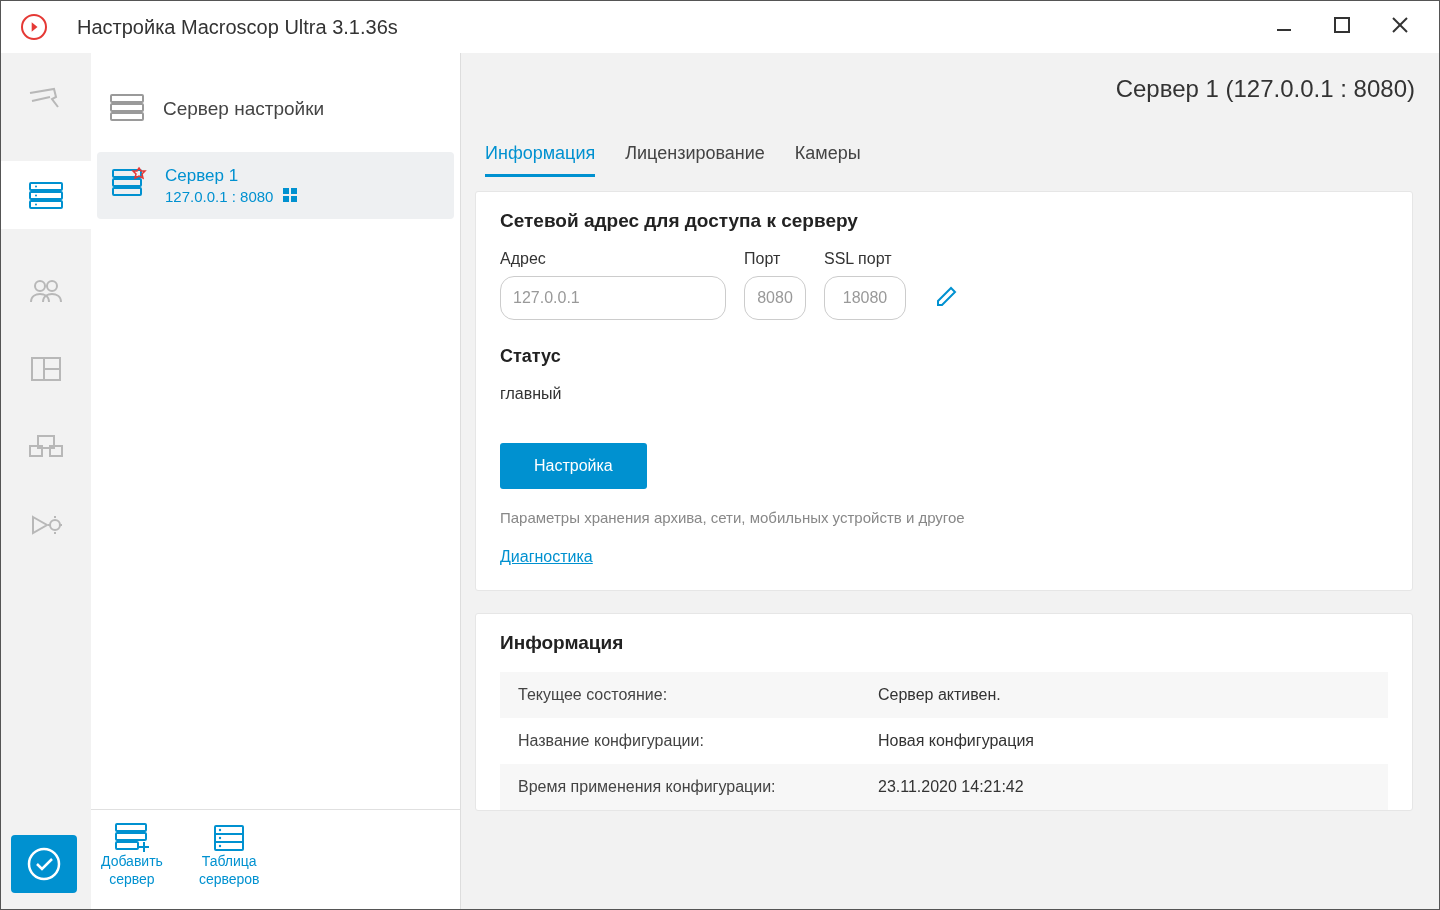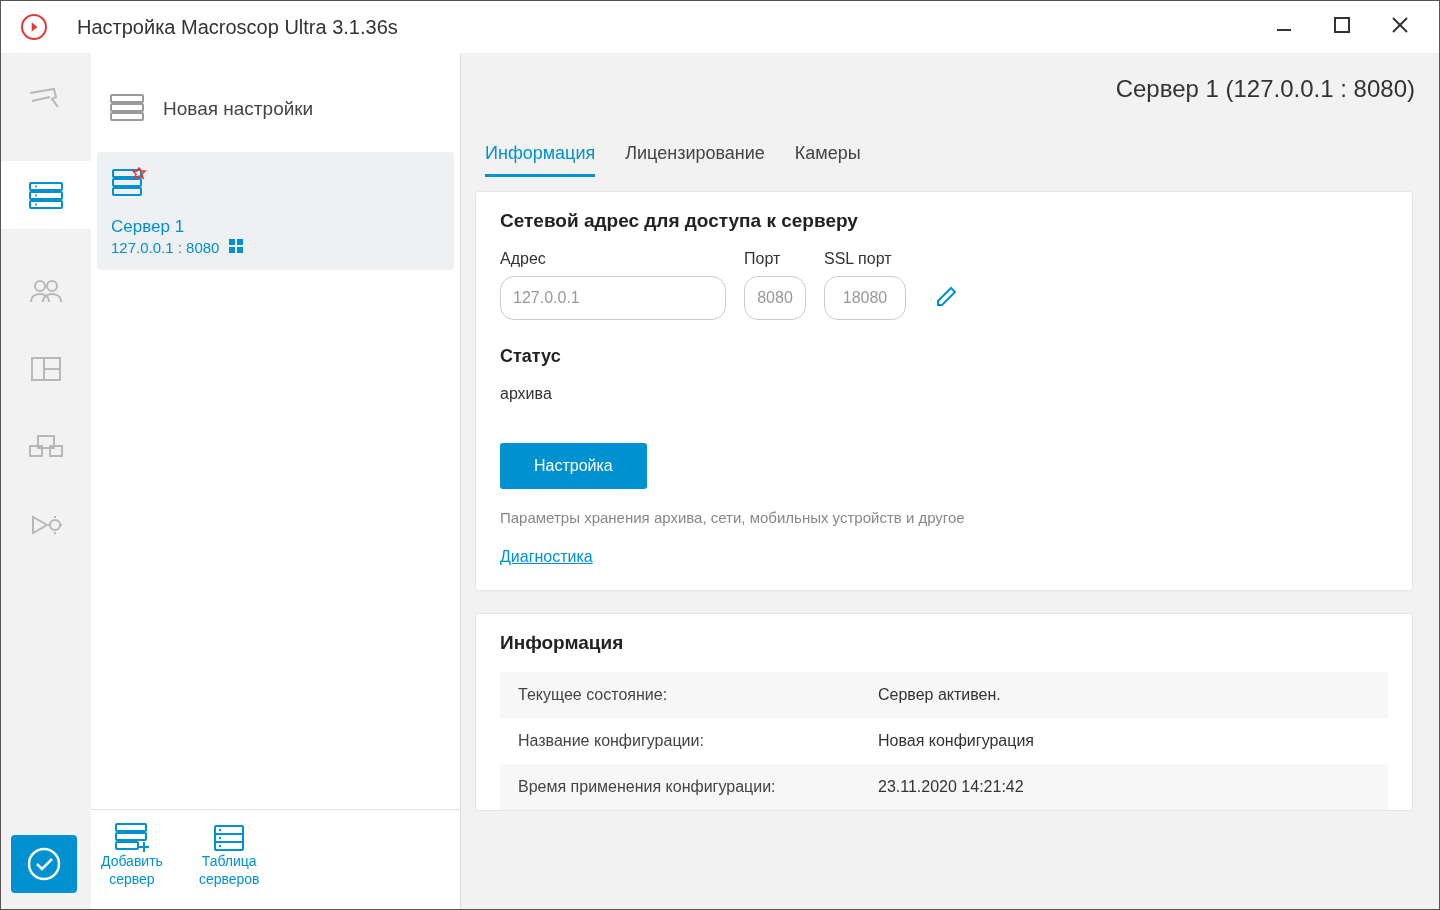--- a/index.html
+++ b/index.html
@@ -16,21 +16,21 @@
 
   .icon-sidebar { width: 90px; background: #f2f2f2; display: flex; flex-direction: column; align-items: center; padding-top: 30px; gap: 46px; flex-shrink: 0; position: relative; }
   .icon-sidebar .sb-icon { width: 36px; height: 32px; display: flex; align-items: center; justify-content: center; cursor: pointer; }
   .icon-sidebar .sb-icon.active { position: relative; }
   .icon-sidebar .sb-active-wrap { background: #fff; width: 90px; display: flex; justify-content: center; padding: 18px 0; }
   .apply-btn { position: absolute; bottom: 18px; left: 10px; width: 66px; height: 58px; background: #0091d0; border-radius: 4px; display: flex; align-items: center; justify-content: center; cursor: pointer; }
 
   .tree-panel { width: 370px; background: #fff; border-right: 1px solid #ddd; padding-top: 20px; position: relative; flex-shrink: 0; }
   .tree-heading { display: flex; align-items: center; gap: 18px; padding: 20px 18px 28px 18px; }
   .tree-heading-text { font-size: 19px; color: #444; }
-  .tree-item { margin: 0 6px; padding: 14px 14px; border-radius: 4px; display: flex; gap: 18px; cursor: pointer; flex-direction: column; }
+  .tree-item { margin: 0 6px; padding: 14px 14px; border-radius: 4px; display: flex; gap: 18px; cursor: pointer; }
   .tree-item.active { background: #eef0f2; }
   .tree-item .srv-icon { width: 36px; flex-shrink: 0; }
   .tree-item .srv-info { display: flex; flex-direction: column; gap: 2px; }
   .tree-item .srv-name { color: #0091d0; font-size: 17px; }
   .tree-item .srv-addr { color: #0091d0; font-size: 15px; display: flex; align-items: center; gap: 10px; }
 
   .tree-footer { position: absolute; bottom: 24px; left: 0; right: 0; border-top: 1px solid #e0e0e0; padding: 10px 10px 0 10px; display: flex; gap: 36px; }
   .tree-footer-btn { display: flex; flex-direction: column; align-items: center; gap: 2px; cursor: pointer; color: #0091d0; font-size: 14px; text-align: center; line-height: 1.1; }
   .tree-footer-btn .ficon { height: 32px; display: flex; align-items: flex-end; }
 
@@ -159,21 +159,21 @@
 
   <div class="tree-panel">
     <div class="tree-heading">
       <span>
         <svg width="36" height="28" viewBox="0 0 36 28">
           <rect x="2" y="2" width="32" height="7" rx="1" fill="none" stroke="#9a9a9a" stroke-width="2"></rect>
           <rect x="2" y="11" width="32" height="7" rx="1" fill="none" stroke="#9a9a9a" stroke-width="2"></rect>
           <rect x="2" y="20" width="32" height="7" rx="1" fill="none" stroke="#9a9a9a" stroke-width="2"></rect>
         </svg>
       </span>
-      <span class="tree-heading-text">Новая настройки</span>
+      <span class="tree-heading-text">Сервер настройки</span>
     </div>
 
     <div class="tree-item active">
       <div class="srv-icon">
         <svg width="38" height="30" viewBox="0 0 38 30">
           <rect x="2" y="4" width="28" height="7" rx="1" fill="none" stroke="#0091d0" stroke-width="2"></rect>
           <rect x="2" y="13" width="28" height="7" rx="1" fill="none" stroke="#0091d0" stroke-width="2"></rect>
           <rect x="2" y="22" width="28" height="7" rx="1" fill="none" stroke="#0091d0" stroke-width="2"></rect>
           <path d="M28 2 L30 5 L34 5 L31 8 L32 12 L28 10 L24 12 L25 8 L22 5 L26 5 Z" fill="none" stroke="#e53935" stroke-width="1.5"></path>
         </svg>
@@ -254,21 +254,21 @@
               <input class="input ssl" disabled="" value="18080" style="">
             </div>
             <span class="edit-icon">
               <svg width="26" height="26" viewBox="0 0 26 26">
                   <path d="M4 22 L4 18 L17 5 L21 9 L8 22 Z M17 5 L21 9" fill="none" stroke="#0091d0" stroke-width="2"></path>
                 </svg>
             </span>
           </div>
 
           <div class="status-h">Статус</div>
-          <div class="status-v">архива</div>
+          <div class="status-v">главный</div>
 
           <button class="btn-primary">Настройка</button>
           <div class="hint">Параметры хранения архива, сети, мобильных устройств и другое</div>
           <a class="link">Диагностика</a>
         </div>
 
         <div class="card" style="padding-bottom:0;">
           <h2>Информация</h2>
           <div class="info-table">
             <div class="info-row">

